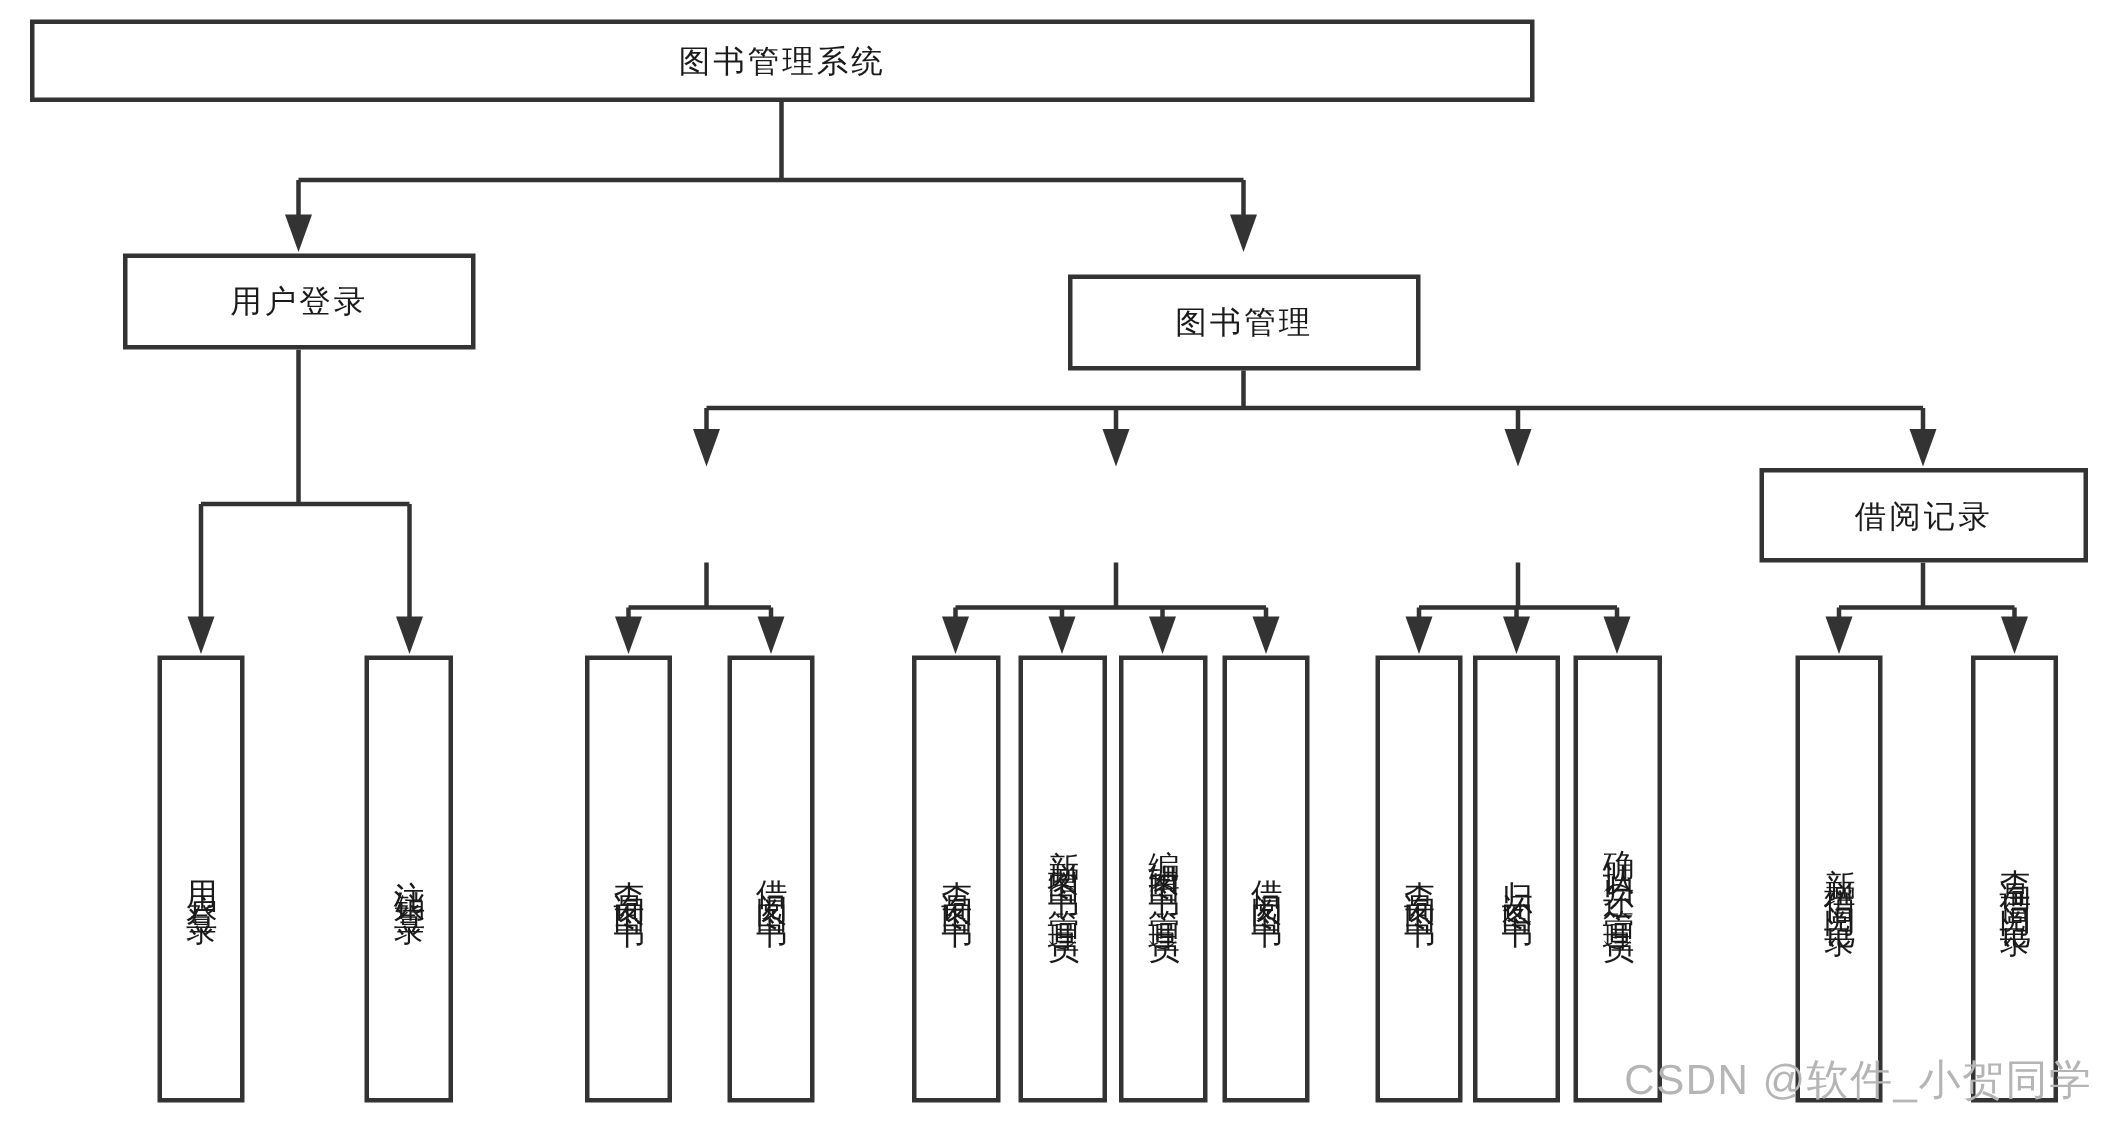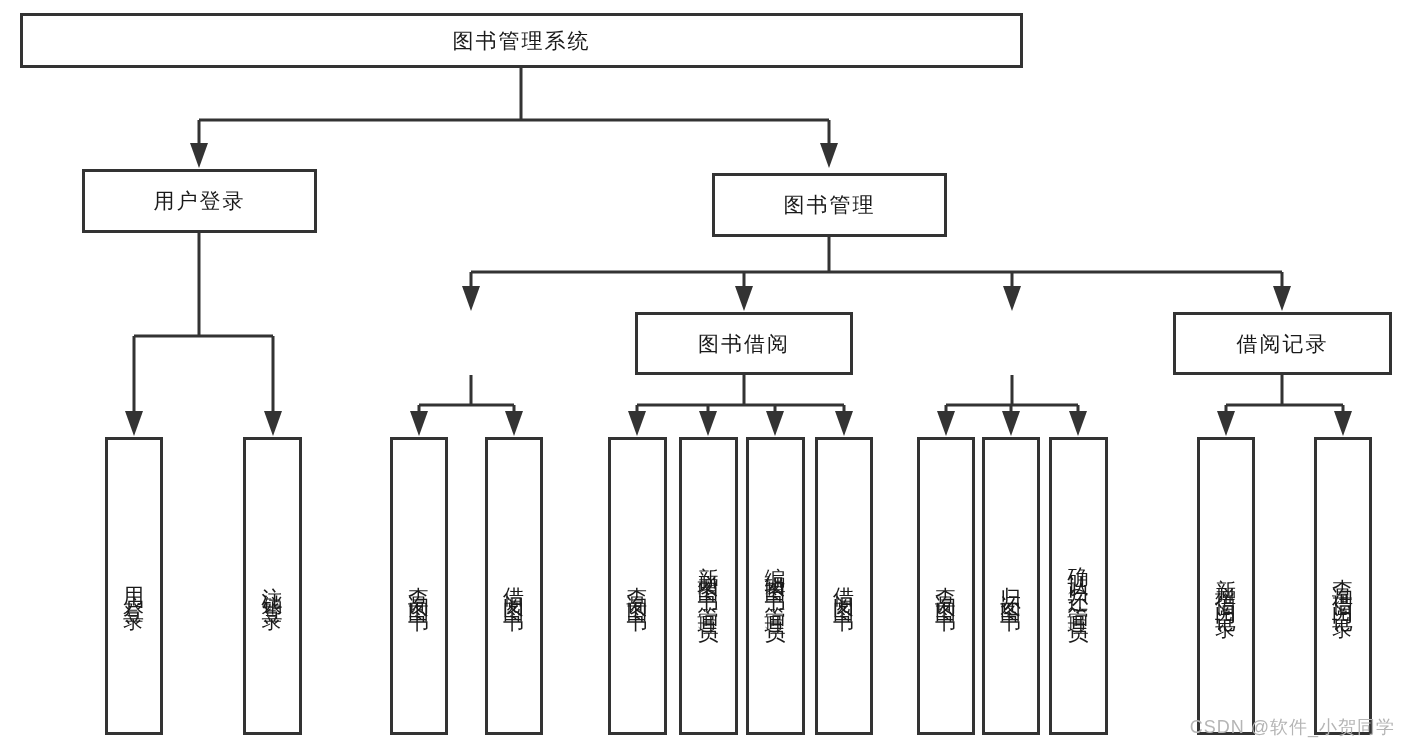--- a/index.html
+++ b/index.html
@@ -23,21 +23,21 @@
   .node.h span {
     font-size:21px; letter-spacing:2px; white-space:nowrap;
   }
   .node.v span {
     writing-mode:vertical-rl; text-orientation:mixed;
     font-size:21px; line-height:1; letter-spacing:8px;
     white-space:nowrap;
   }
   .watermark {
     position:absolute; right:10px; bottom:8px; z-index:5;
-    color:var(--wm); font-size:18px; letter-spacing:1px; white-space:nowrap;
+    color:var(--wm); font-size:28px; letter-spacing:1px; white-space:nowrap;
   }
 </style>
 </head>
 <body>
 
 <div id="canvas">
 
   <svg class="connectors" viewBox="0 0 1405 747">
     <g stroke="currentColor" stroke-width="3" fill="none">
 
@@ -82,27 +82,24 @@
     </g>
   </svg>
 
   <div class="node h" style="left:20px;top:13px;width:1003px;height:55px">
     <span>图书管理系统</span>
   </div>
 
   <div class="node h" style="left:82px;top:169px;width:235px;height:64px">
     <span>用户登录</span>
   </div>
-  <div class="node h" style="left:712px;top:173px;width:235px;height:64px">
+  <div class="node h" style="left:712px;top:183px;width:235px;height:64px">
     <span>图书管理</span>
   </div>
 
-  <div class="node h" style="left:635px;top:312px;width:218px;height:63px">
-    <span>图书借阅</span>
-  </div>
   <div class="node h" style="left:1173px;top:312px;width:219px;height:63px">
     <span>借阅记录</span>
   </div>
 
   <div class="node v" style="left:105px;top:437px;width:58px;height:298px">
     <span>用户登录</span>
   </div>
   <div class="node v" style="left:243px;top:437px;width:59px;height:298px">
     <span>注销登录</span>
   </div>

